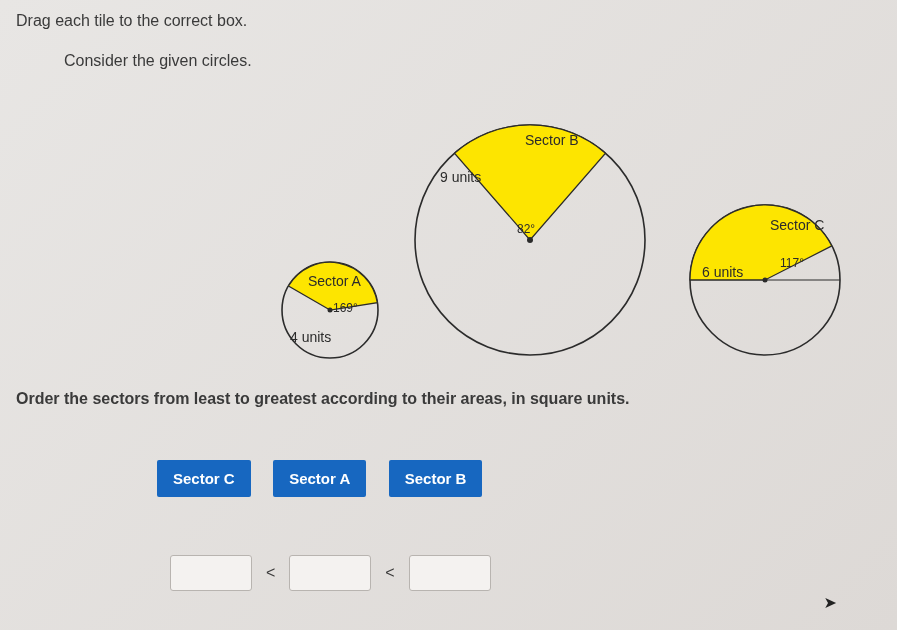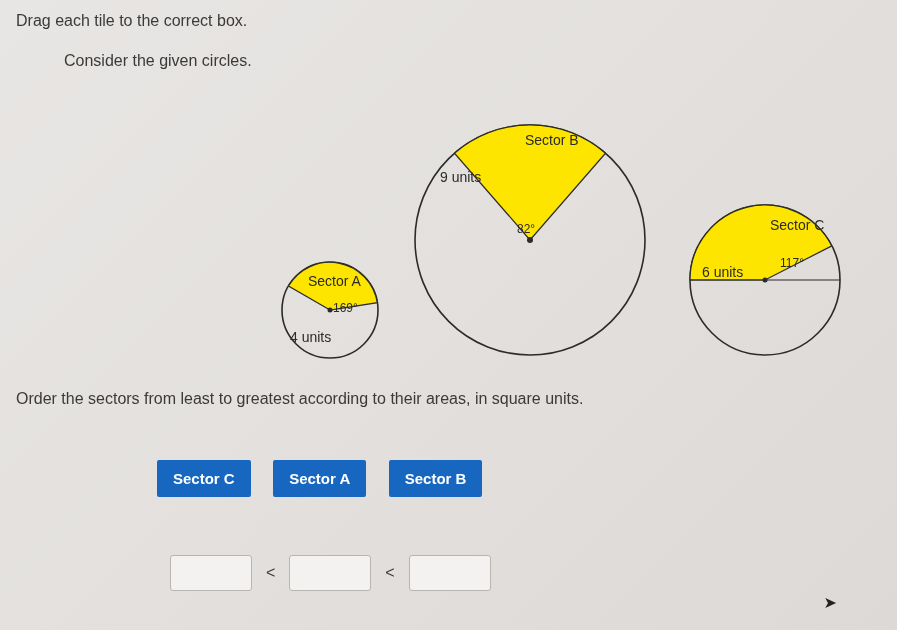--- a/index.html
+++ b/index.html
@@ -118,21 +118,21 @@
       <circle class="dot" cx="85" cy="85" r="2.5"></circle>
       <text class="circ-label" x="90" y="35">Sector C</text>
       <text class="circ-label" x="100" y="72" style="font-size:12px">117°</text>
       <text class="circ-label" x="22" y="82">6 units</text>
       <line x1="10" y1="85" x2="160" y2="85" stroke="#2b2b2b" stroke-width="1"></line>
     </svg>
   </div>
 
 </div>
 
-<div class="instruction" style="top:390px; left:16px;">Order the sectors from least to greatest according to their areas, in square units.</div>
+<div class="instruction" style="top:390px; left:16px;font-weight:bold;">Order the sectors from least to greatest according to their areas, in square units.</div>
 
 <div class="order-row">
   <span class="tile">Sector C</span>
   <span class="tile">Sector A</span>
   <span class="tile">Sector B</span>
 </div>
 
 <div class="drop-row">
   <div class="drop-slot"></div>
   <span class="lt">&lt;</span>

